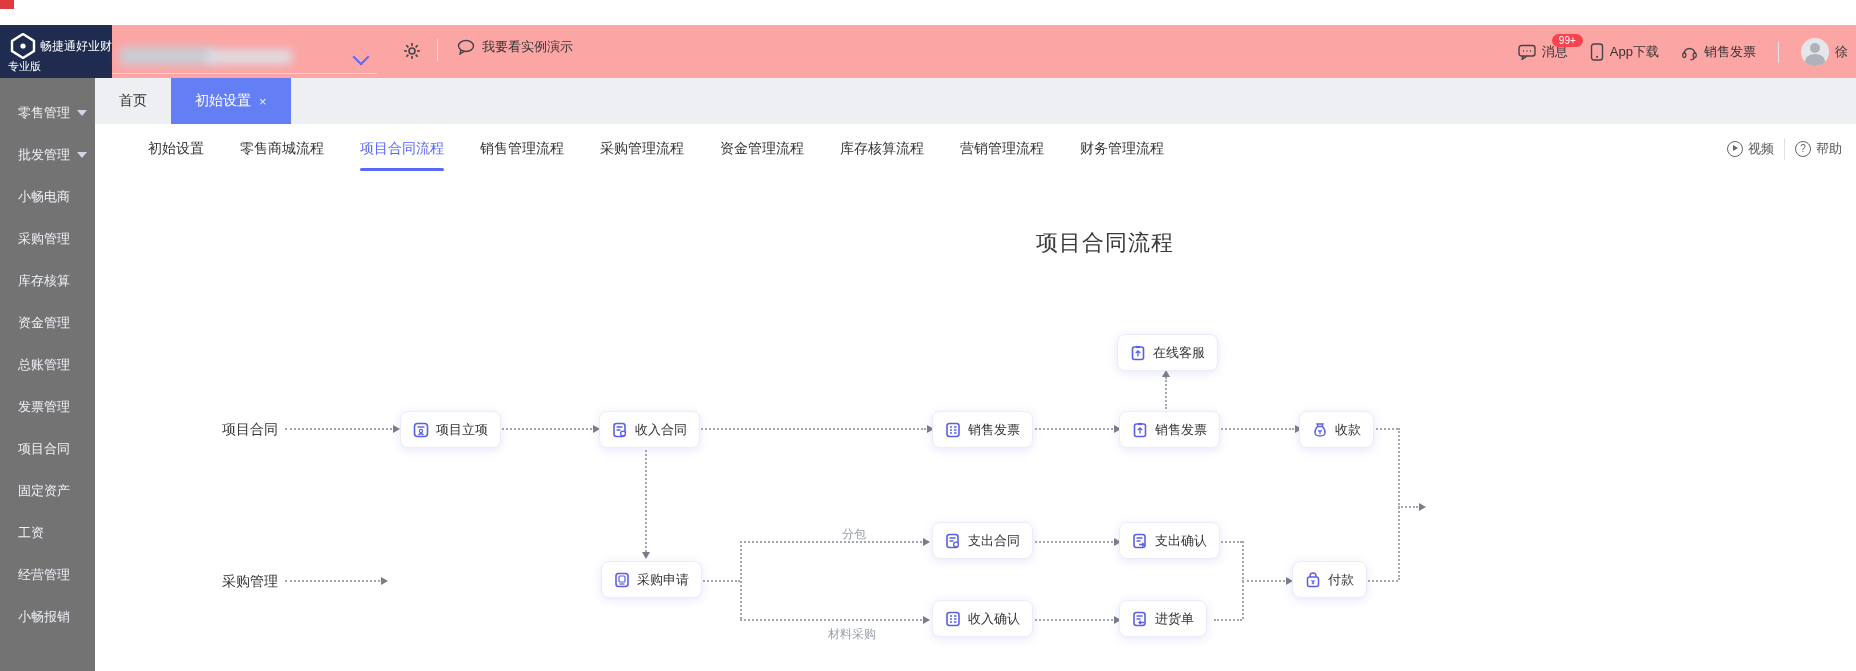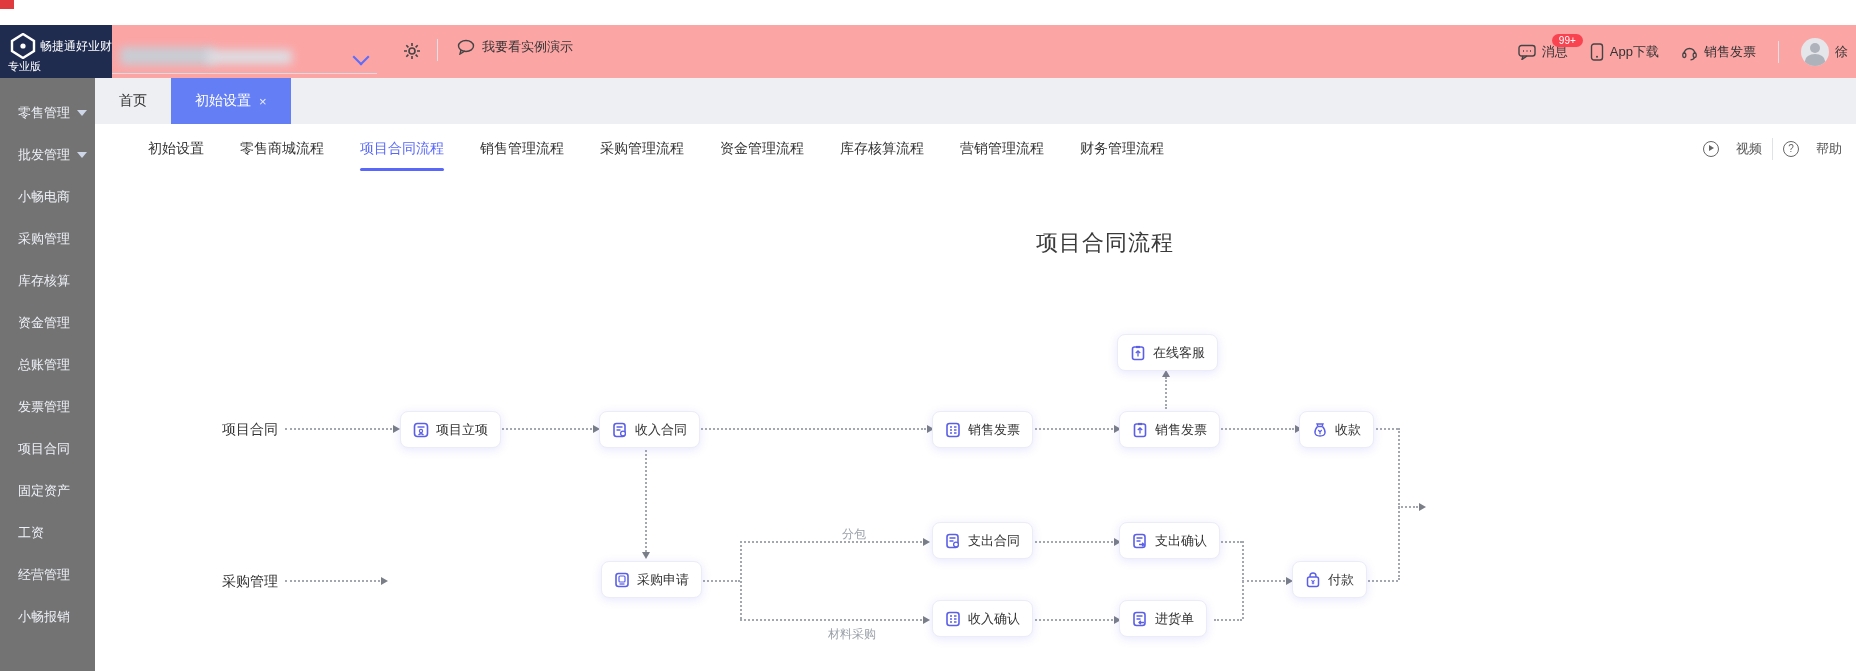--- a/index.html
+++ b/index.html
@@ -48,21 +48,21 @@
   .ptab.active{background:#647ef6;color:#fff;gap:8px;}
   .tab-close{font-size:13px;color:#e7ebff;cursor:pointer;}
 
   
   #navrow{left:95px;top:124px;width:1761px;height:49px;background:#fff;}
   #navtabs{position:absolute;left:53px;top:0;height:49px;display:flex;gap:36px;align-items:center;}
   .navtab{font-size:14px;color:#333;cursor:pointer;position:relative;height:49px;display:flex;align-items:center;white-space:nowrap;}
   .navtab.active{color:#5968f9;}
   .navtab.active:after{content:"";position:absolute;left:0;right:0;bottom:2px;height:3px;background:#5968f9;border-radius:2px;}
   #nav-right{position:absolute;right:14px;top:0;height:49px;display:flex;align-items:center;gap:10px;font-size:13px;color:#555;}
-  .nav-right-item{display:flex;align-items:center;gap:17px;cursor:pointer;}
+  .nav-right-item{display:flex;align-items:center;gap:5px;cursor:pointer;}
   .play-icon{width:14px;height:14px;border:1px solid #666;border-radius:50%;position:relative;}
   .play-icon:before{content:"";position:absolute;left:5px;top:3.5px;width:0;height:0;
       border-left:5px solid #666;border-top:3.5px solid transparent;border-bottom:3.5px solid transparent;}
   .q-icon{width:14px;height:14px;border:1px solid #666;border-radius:50%;font-size:10px;color:#666;
       display:flex;align-items:center;justify-content:center;}
   .q-icon:before{content:"?";}
 
   
   #flow{left:95px;top:173px;width:1761px;height:498px;background:#fff;}
   #flow-title{position:absolute;left:870px;top:55px;width:280px;text-align:center;

